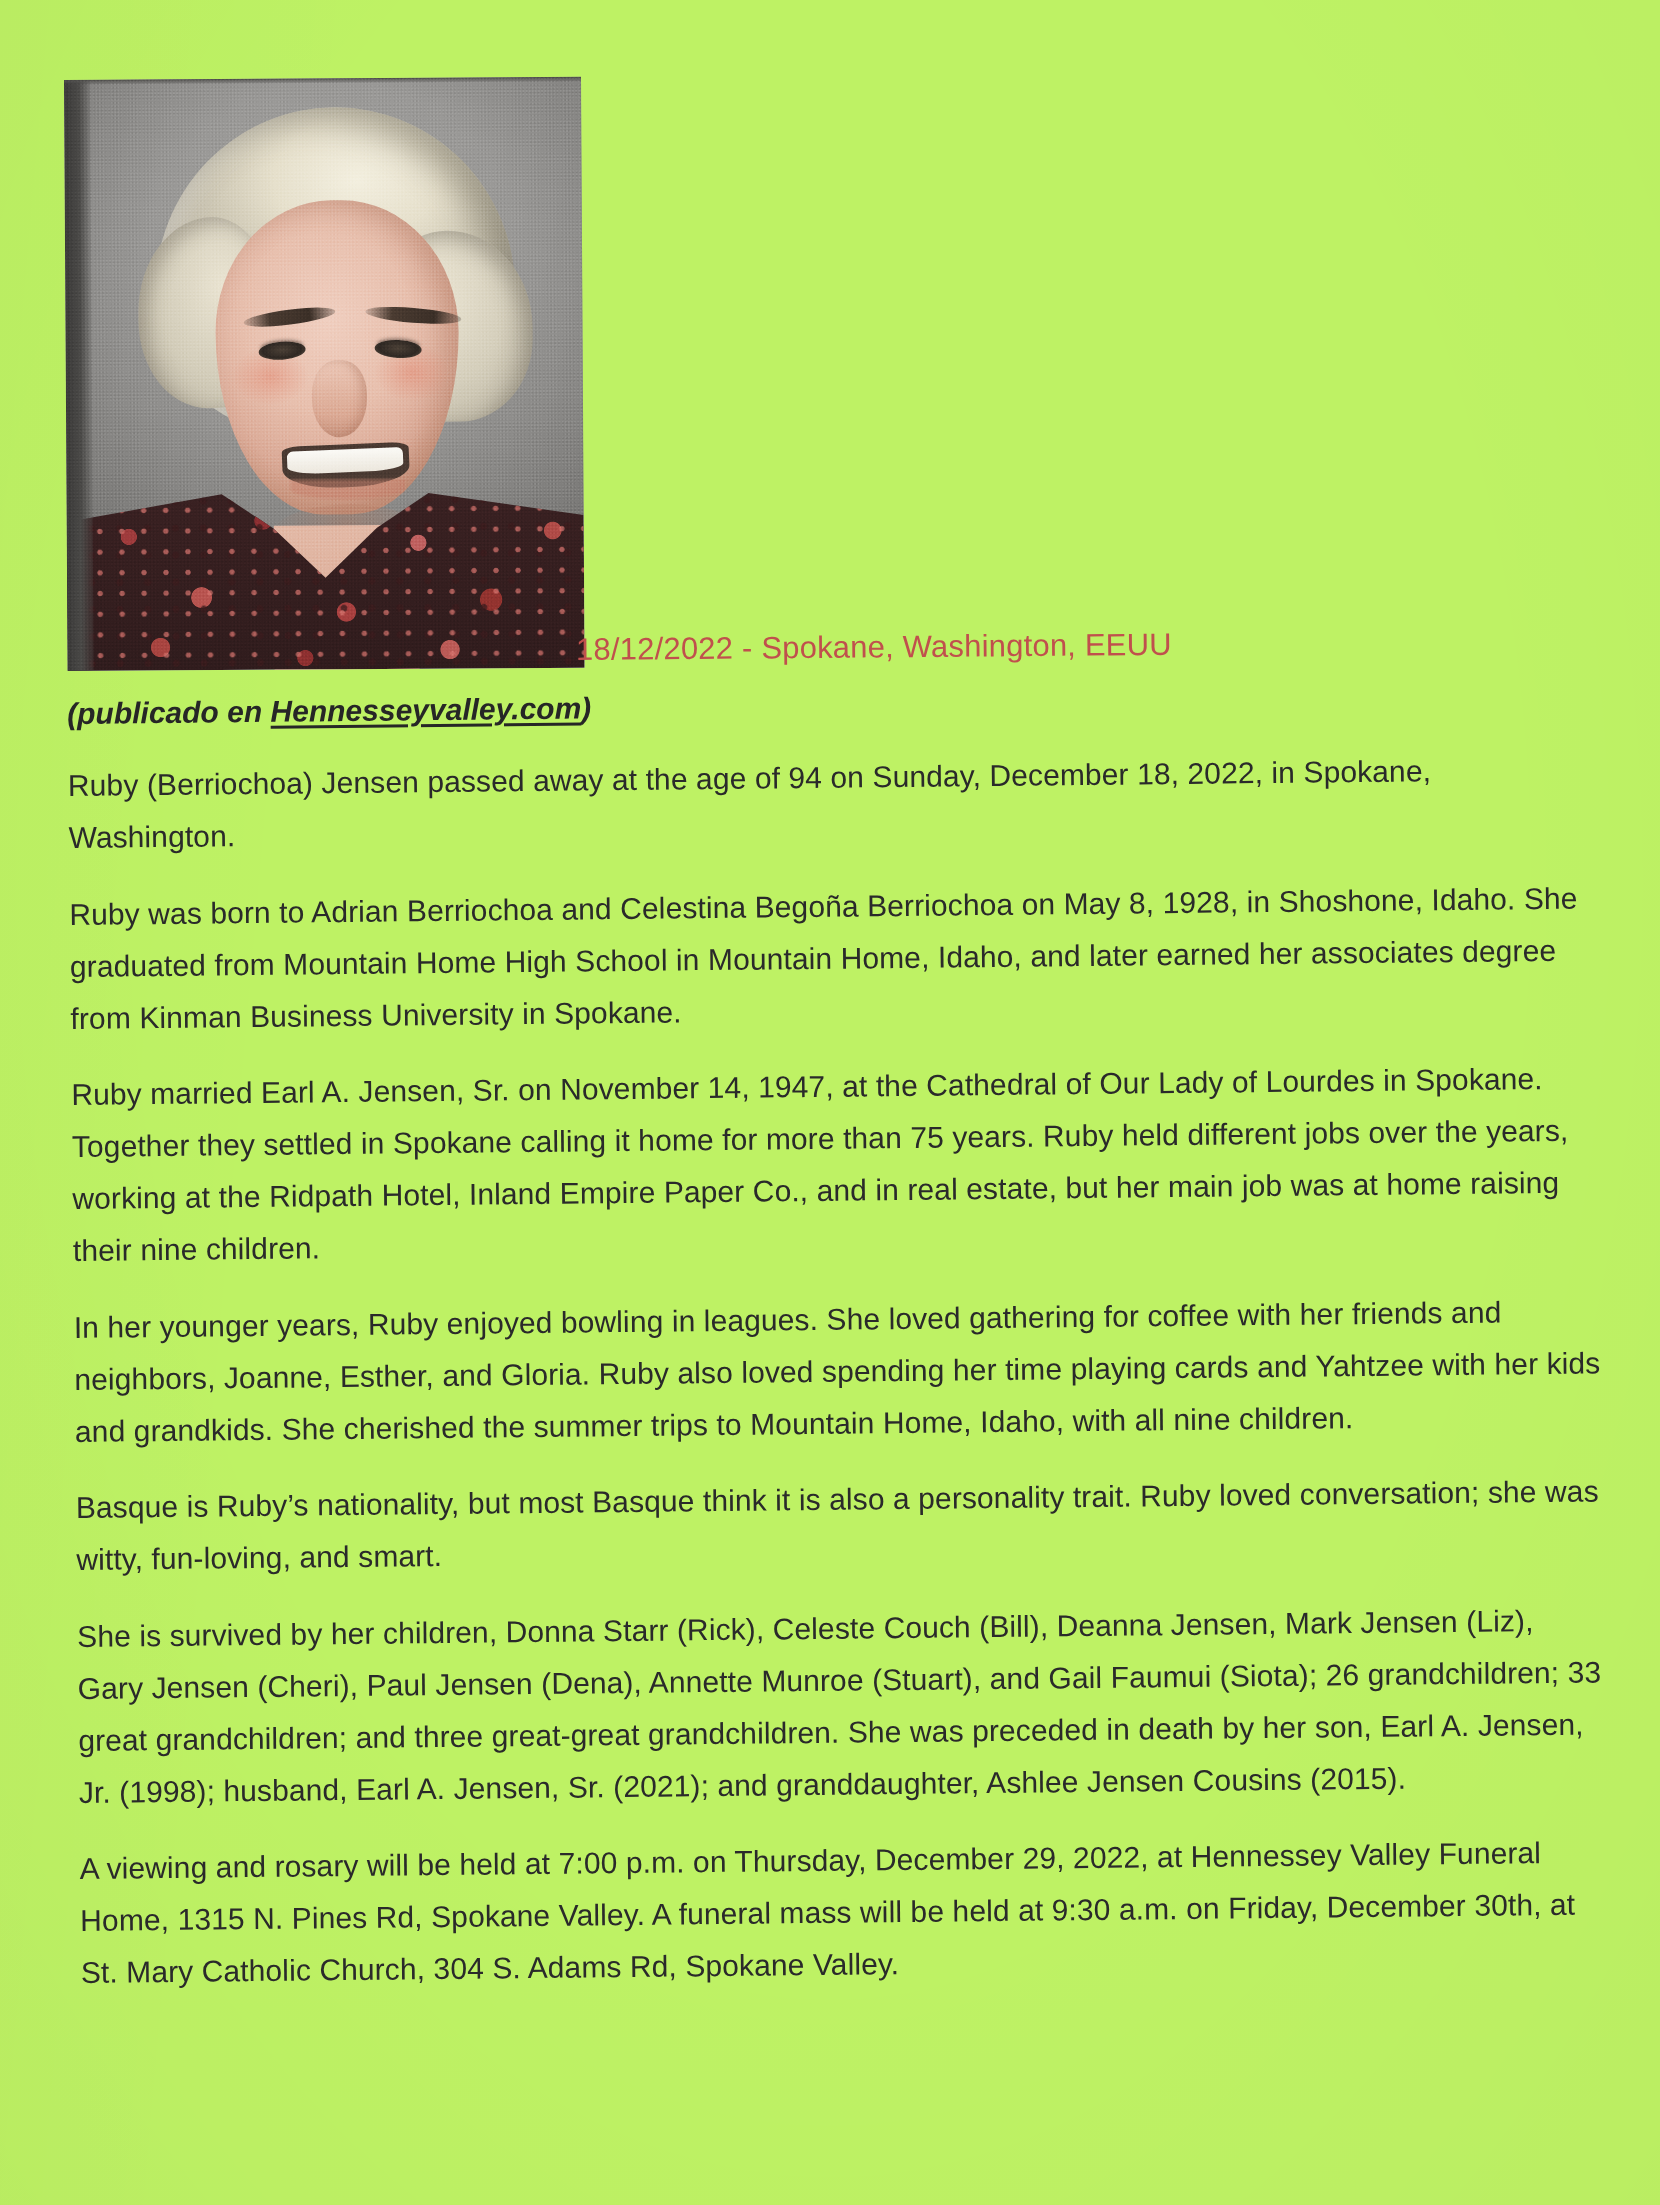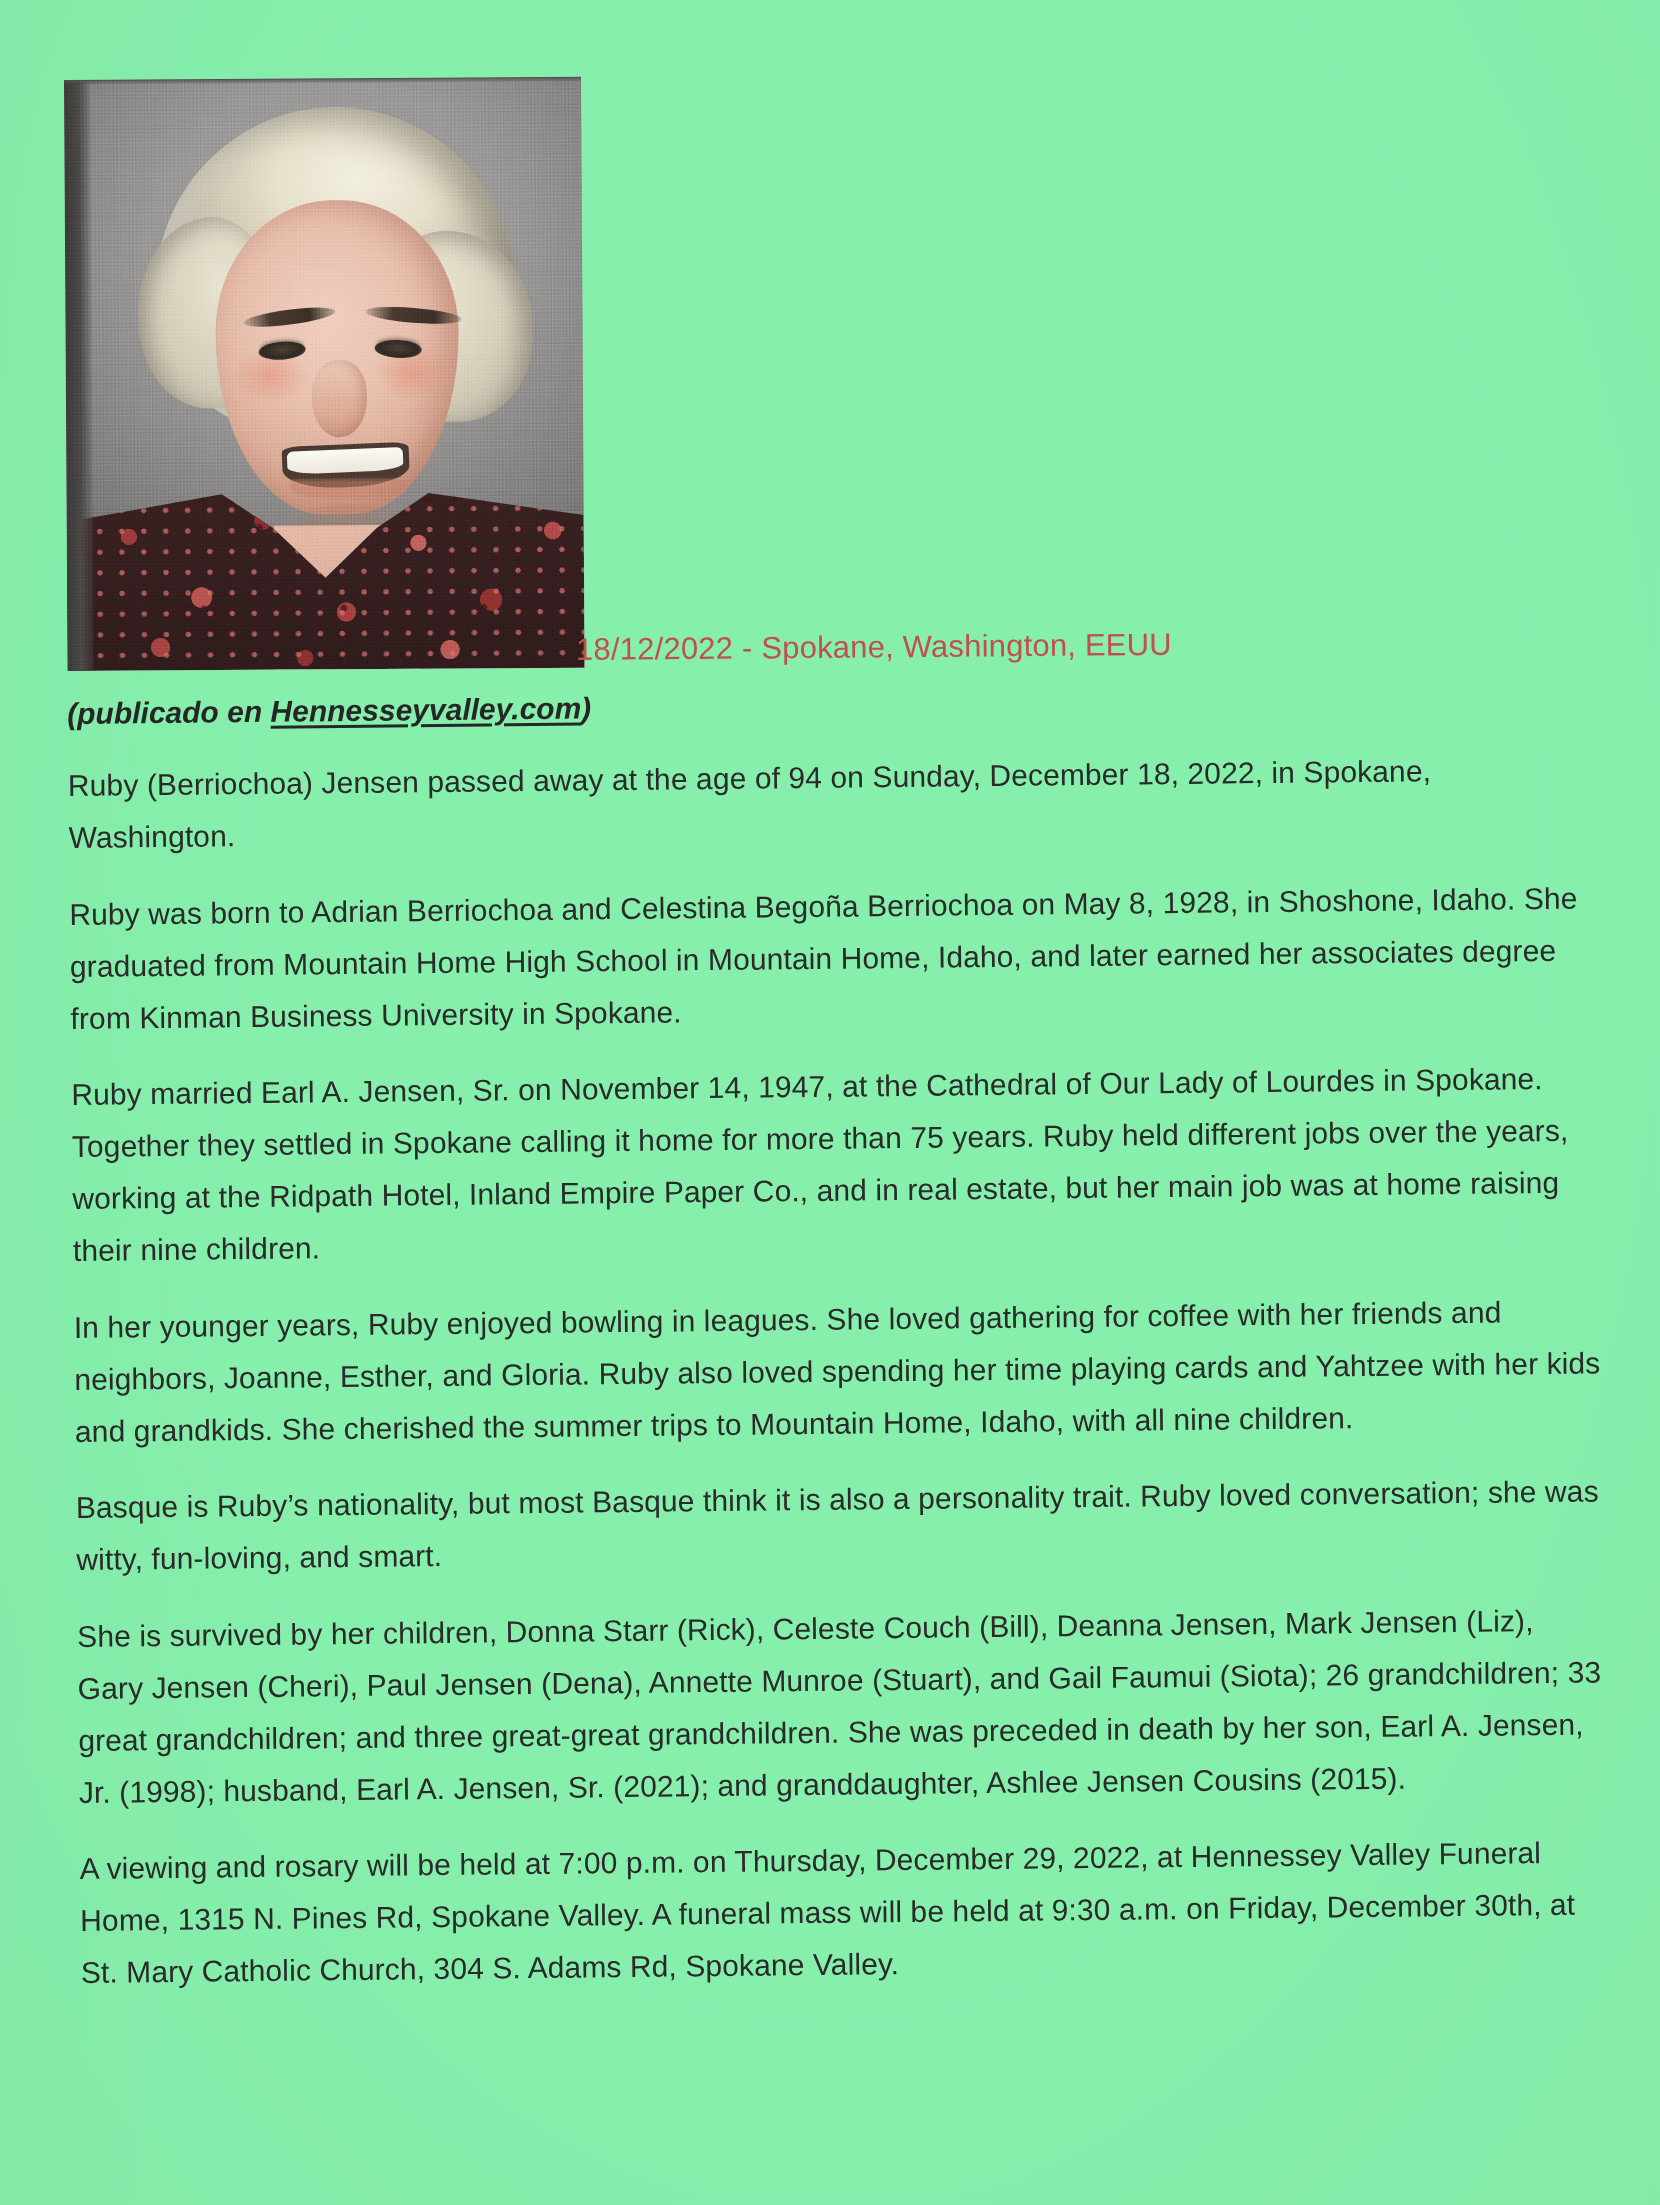--- a/index.html
+++ b/index.html
@@ -14,21 +14,21 @@
     overflow: hidden;
     font-family: "Liberation Sans", sans-serif;
     position: relative;
     color: #2b2b2b;
   }
 
   
   #page {
     position: absolute;
     inset: 0;
-    background: #86efac;
+    background: #bef264;
   }
   
   #paper-tone {
     position: absolute;
     inset: 0;
     background:
       radial-gradient(ellipse at 50% 40%, rgba(255,255,255,0) 55%, rgba(0,0,0,0.018) 100%),
       linear-gradient(95deg, rgba(0,0,0,0.012) 0%, rgba(0,0,0,0) 22%);
     pointer-events: none;
   }

